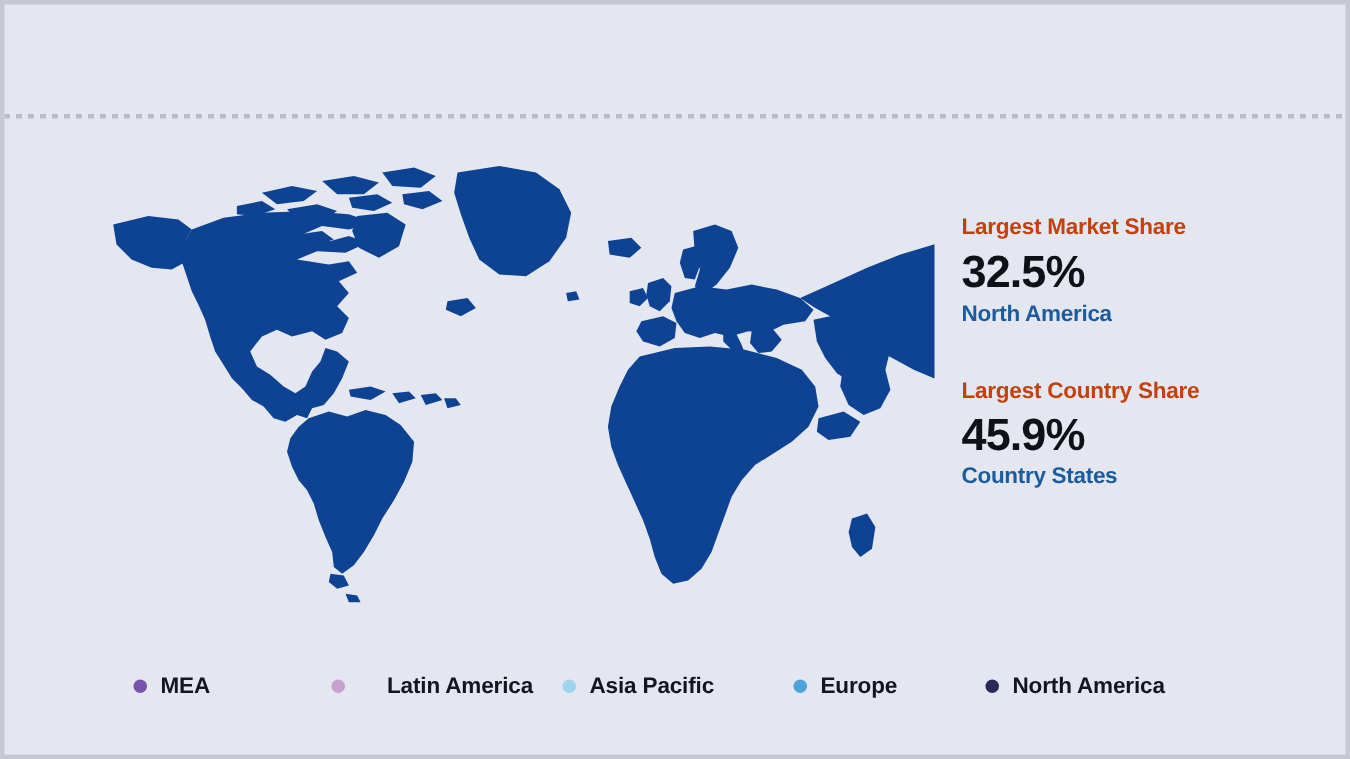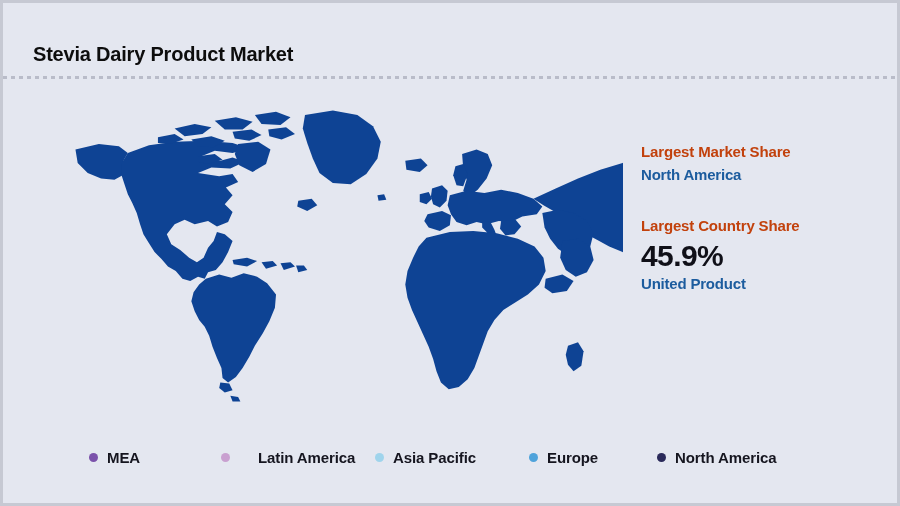--- a/index.html
+++ b/index.html
@@ -148,21 +148,20 @@
     color: #15151f;
     letter-spacing: -0.1px;
   }
 </style>
 </head>
 <body>
 
 <div id="infographic" style="background: rgb(228, 231, 240); border-color: rgb(198, 201, 211);">
 
   <div class="header">
-    <div class="header-title">Stevia Dairy Product  Market</div>
   </div>
   <div class="header-rule"></div>
 
   <div class="brand-vertical">FUTURE MARKET REPORT</div>
 
   <div class="map-wrap">
     <svg viewBox="0 0 1000 560" preserveAspectRatio="xMidYMid meet">
       <g fill="#0e4394" stroke="none">
 
         <path d="M18 98 L60 88 L96 92 L112 104 L104 118 L130 112 L146 120 L132 136 L110 140 L88 152 L64 150 L40 140 L22 122 Z"></path>
@@ -256,27 +255,28 @@
         <path d="M1424 448 L1438 446 L1442 456 L1428 458 Z"></path>
         <path d="M560 180 L572 178 L576 188 L562 190 Z"></path>
       </g>
     </svg>
   </div>
 
   <div class="stats">
 
     <div class="stat-block">
       <div class="stat-label">Largest Market Share</div>
+      <div class="stat-value">32.5%</div>
       <div class="stat-region">North America</div>
     </div>
 
     <div class="stat-block">
       <div class="stat-label">Largest Country Share</div>
       <div class="stat-value">45.9%</div>
-      <div class="stat-region">United Product</div>
+      <div class="stat-region">Country States</div>
     </div>
 
   </div>
 
   <div class="legend">
 
     <div class="legend-item" id="lg0" style="left: 0px;">
       <span class="legend-dot" style="background: rgb(123, 82, 171);"></span>
       <span class="legend-label">MEA</span>
     </div>

